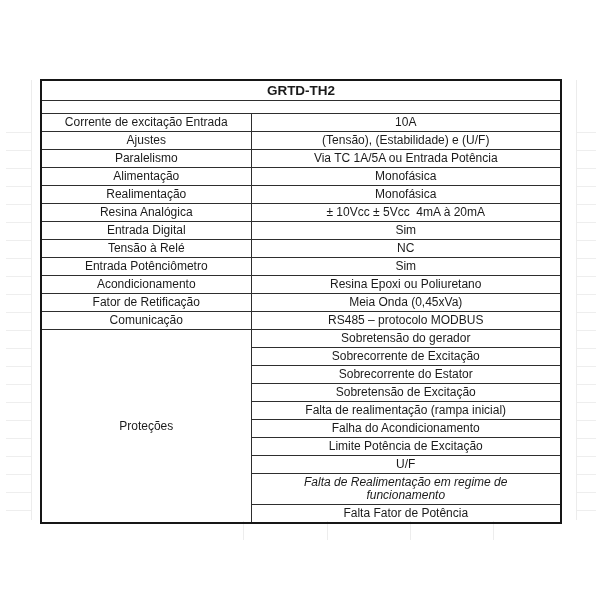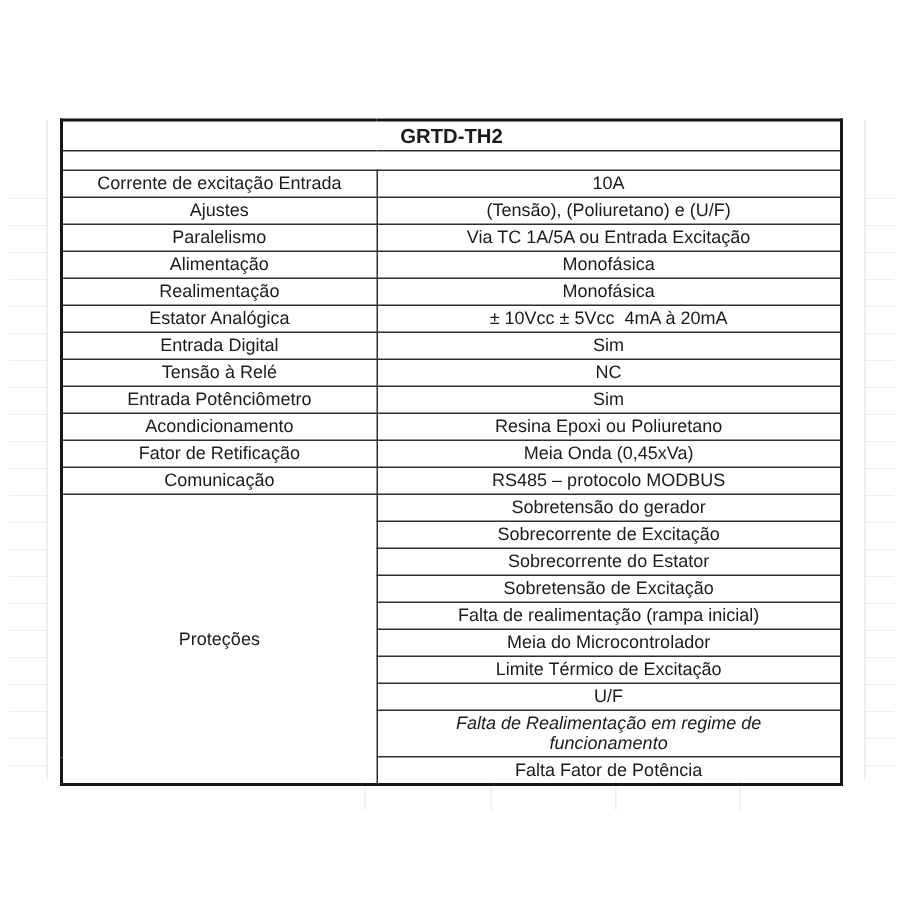--- a/index.html
+++ b/index.html
@@ -101,36 +101,36 @@
       <tr class="spacer-row">
         <td colspan="2"></td>
       </tr>
 
       <tr class="r">
         <td>Corrente de excitação Entrada</td>
         <td>10A</td>
       </tr>
       <tr class="r">
         <td>Ajustes</td>
-        <td>(Tensão), (Poliuretano) e (U/F)</td>
+        <td>(Tensão), (Estabilidade) e (U/F)</td>
       </tr>
       <tr class="r">
         <td>Paralelismo</td>
-        <td>Via TC 1A/5A ou Entrada Excitação</td>
+        <td>Via TC 1A/5A ou Entrada Potência</td>
       </tr>
       <tr class="r">
         <td>Alimentação</td>
         <td>Monofásica</td>
       </tr>
       <tr class="r">
         <td>Realimentação</td>
         <td>Monofásica</td>
       </tr>
       <tr class="r">
-        <td>Estator Analógica</td>
+        <td>Resina Analógica</td>
         <td>± 10Vcc ± 5Vcc&nbsp; 4mA à 20mA</td>
       </tr>
       <tr class="r">
         <td>Entrada Digital</td>
         <td>Sim</td>
       </tr>
       <tr class="r">
         <td>Tensão à Relé</td>
         <td>NC</td>
       </tr>
@@ -161,24 +161,24 @@
       <tr class="r">
         <td>Sobrecorrente do Estator</td>
       </tr>
       <tr class="r">
         <td>Sobretensão de Excitação</td>
       </tr>
       <tr class="r">
         <td>Falta de realimentação (rampa inicial)</td>
       </tr>
       <tr class="r">
-        <td>Meia do Microcontrolador</td>
+        <td>Falha do Acondicionamento</td>
       </tr>
       <tr class="r">
-        <td>Limite Térmico de Excitação</td>
+        <td>Limite Potência de Excitação</td>
       </tr>
       <tr class="r">
         <td>U/F</td>
       </tr>
       <tr class="r">
         <td class="wrap-cell">
           <div class="narrow">Falta de Realimentação em regime de funcionamento</div>
         </td>
       </tr>
       <tr class="r">

